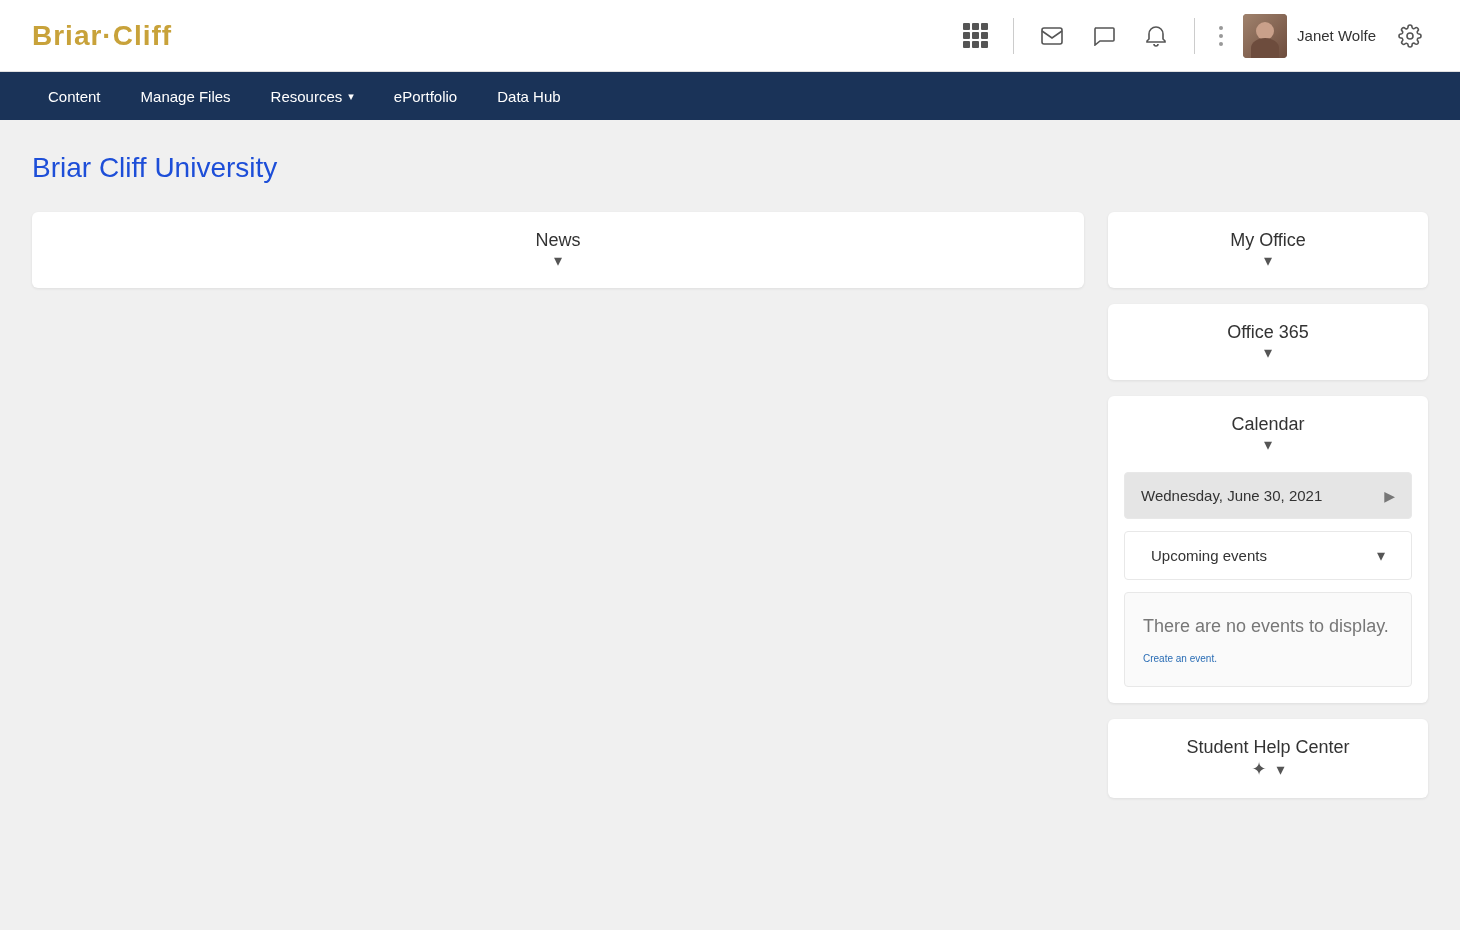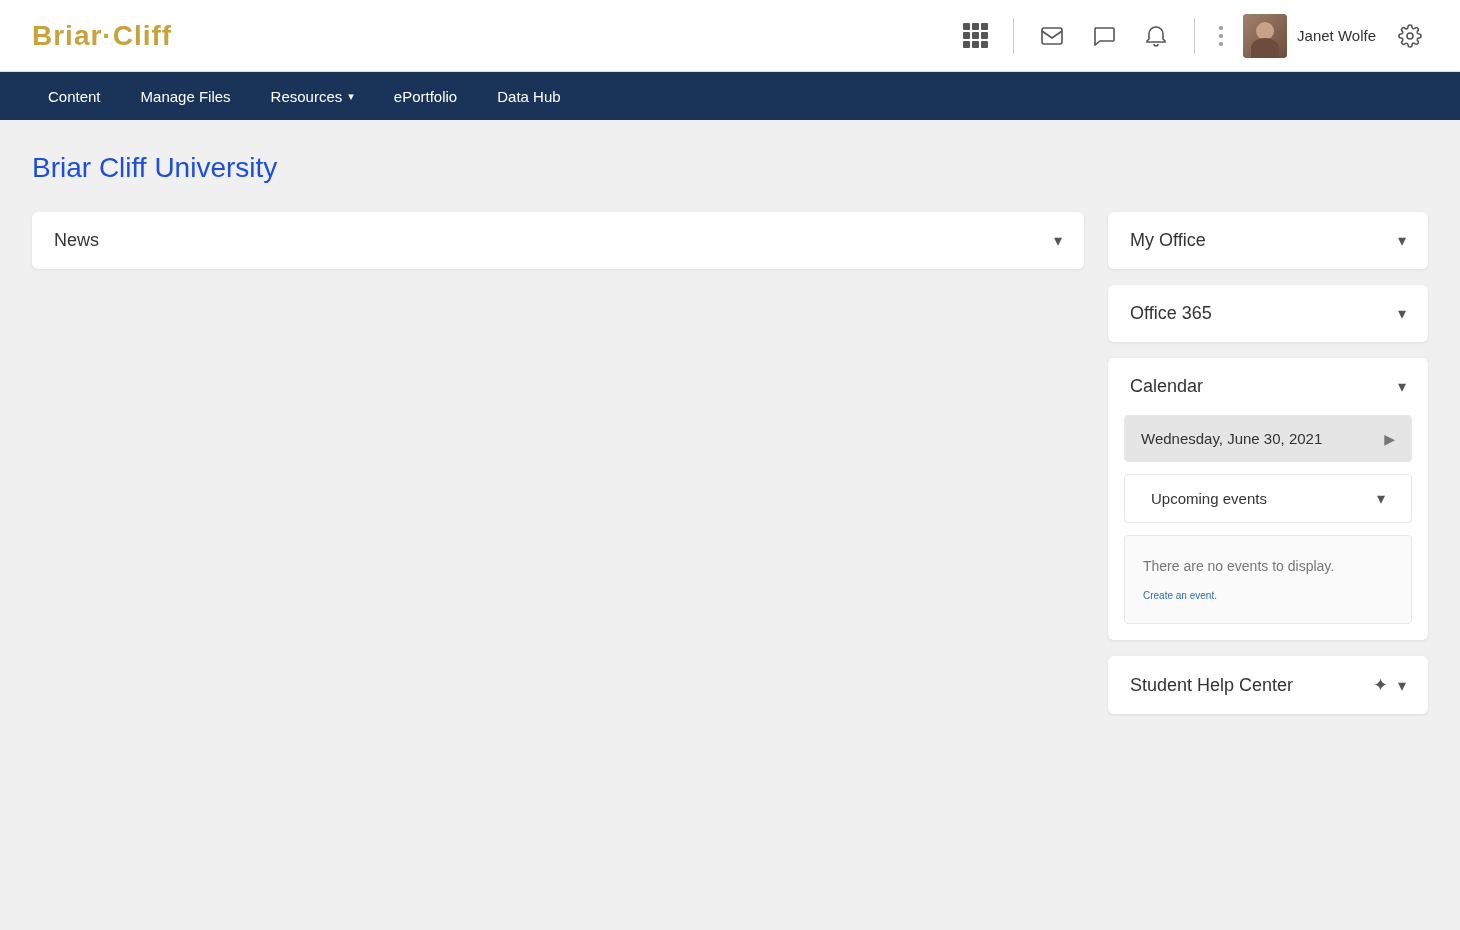--- a/index.html
+++ b/index.html
@@ -148,20 +148,21 @@
       box-shadow: 0 1px 3px rgba(0,0,0,0.08);
       margin-bottom: 16px;
       overflow: hidden;
     }
     .widget-header {
       display: flex;
       align-items: center;
       justify-content: space-between;
       padding: 18px 22px;
       cursor: pointer;
+      flex-direction: column;
     }
     .widget-title {
       font-size: 18px;
       color: #333;
       font-weight: 500;
     }
     .chevron-down {
       color: #555;
       font-size: 16px;
     }
@@ -206,21 +207,21 @@
       color: #333;
     }
     .events-box {
       margin: 0 16px 16px 16px;
       background: #fafafa;
       border: 1px solid #e8e8e8;
       border-radius: 4px;
       padding: 20px 18px;
     }
     .no-events-text {
-      font-size: 14px;
+      font-size: 18px;
       color: #777;
       line-height: 1.5;
       margin-bottom: 8px;
     }
     .create-event-link {
       font-size: 10px;
       color: #2a6db5;
       text-decoration: none;
       cursor: pointer;
     }

